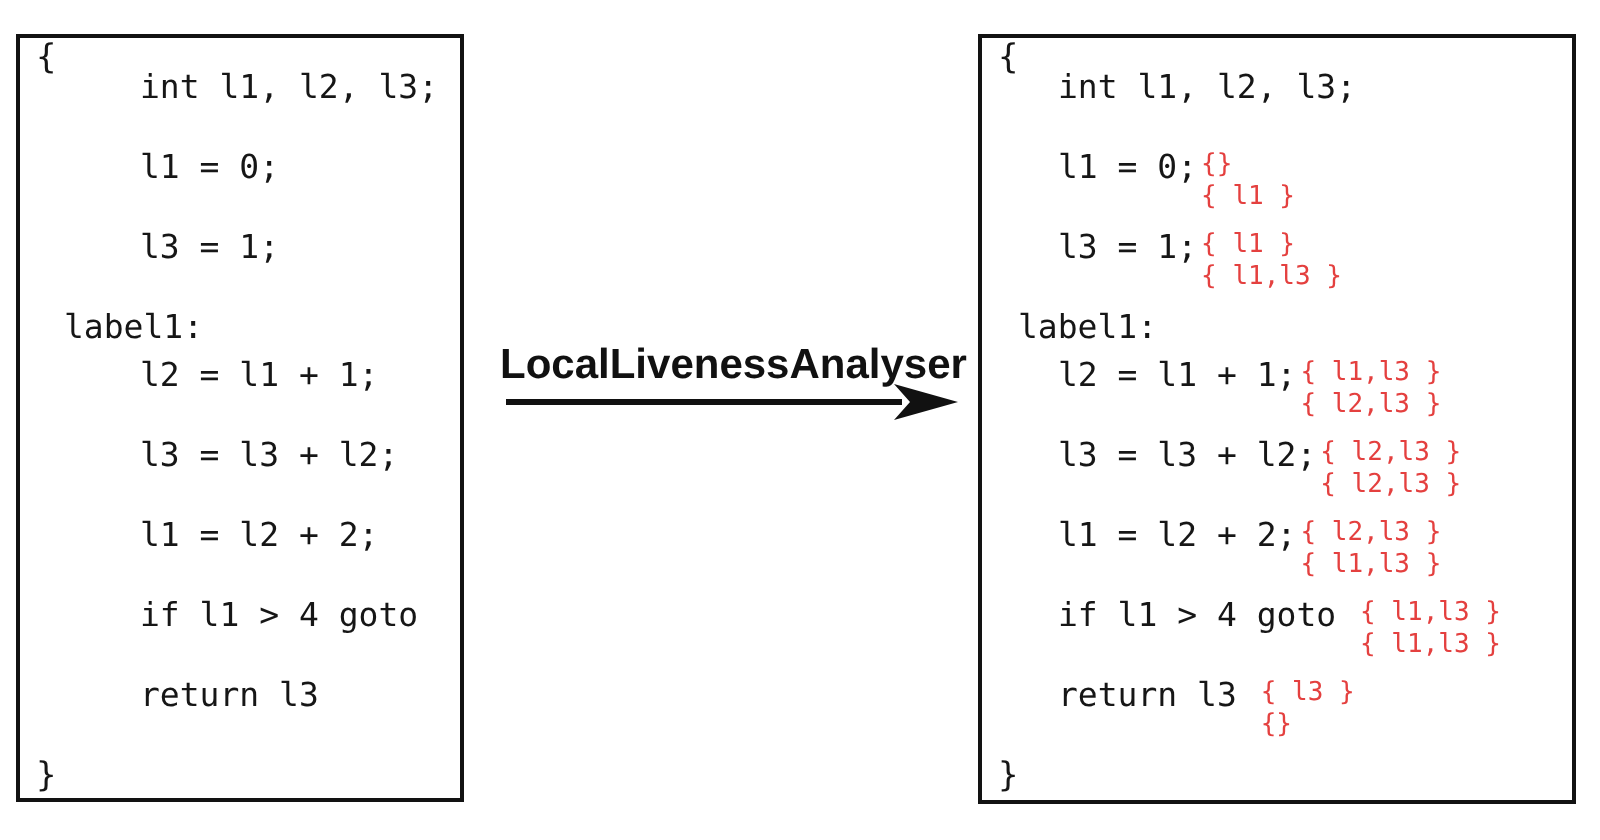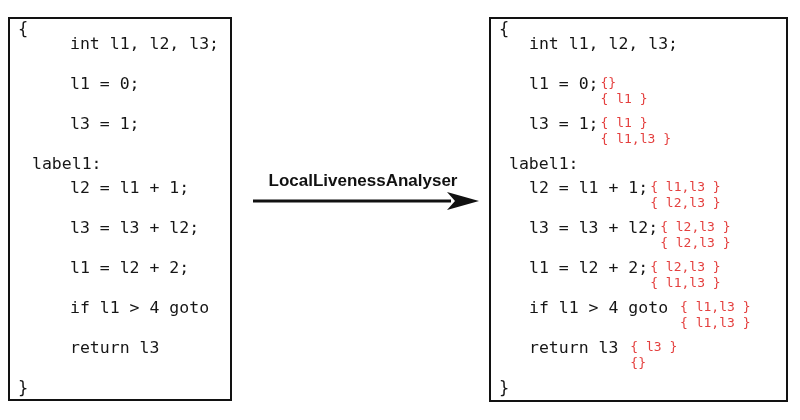--- a/index.html
+++ b/index.html
@@ -50,21 +50,21 @@
   }
 
   #arrow-label {
     position: absolute;
     left: 250px;
     top: 171px;
     width: 226px;
     text-align: center;
     font-family: "Liberation Sans", "DejaVu Sans", sans-serif;
     font-weight: bold;
-    font-size: 17px;
+    font-size: 21px;
     color: #111111;
     letter-spacing: 0px;
   }
   #arrow-svg {
     position: absolute;
     left: 250px;
     top: 189px;
     width: 232px;
     height: 26px;
   }

